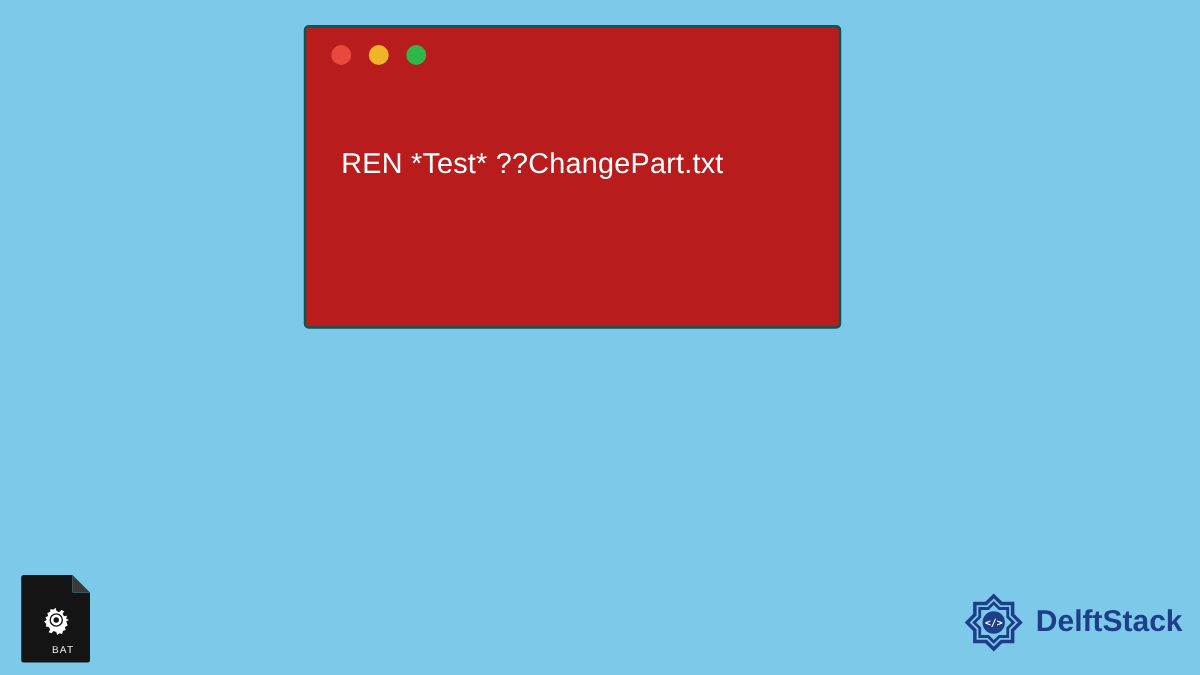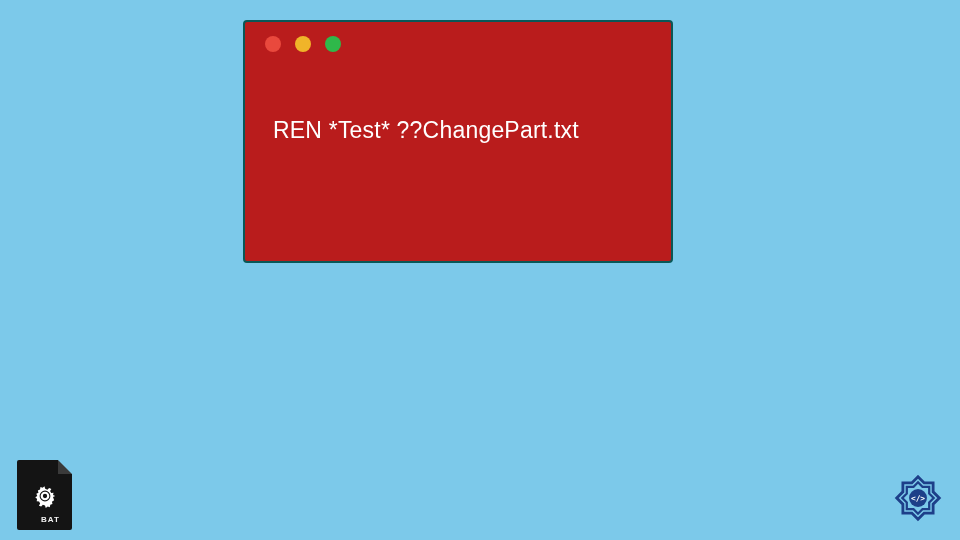--- a/index.html
+++ b/index.html
@@ -72,21 +72,21 @@
   }
   .gear {
     width: 26px;
     height: 26px;
     margin-bottom: 6px;
   }
   .bat-label {
     color: #f1f1f1;
     font-size: 8px;
     letter-spacing: 1px;
-    font-weight: bold;
+    font-weight: normal;
     padding-left: 12px;
   }
   .brand {
     position: absolute;
     right: 14px;
     bottom: 14px;
     display: flex;
     align-items: center;
     gap: 6px;
   }
@@ -122,13 +122,14 @@
 
 <div class="brand">
   <svg class="brand-logo" viewBox="0 0 100 100">
     <g transform="translate(50,50)">
       <polygon points="0,-38 11,-27 27,-27 27,-11 38,0 27,11 27,27 11,27 0,38 -11,27 -27,27 -27,11 -38,0 -27,-11 -27,-27 -11,-27" fill="none" stroke="#1d3f89" stroke-width="5"></polygon>
       <polygon points="0,-28 8,-20 20,-20 20,-8 28,0 20,8 20,20 8,20 0,28 -8,20 -20,20 -20,8 -28,0 -20,-8 -20,-20 -8,-20" fill="none" stroke="#1d3f89" stroke-width="4"></polygon>
       <circle r="16" fill="#1d3f89"></circle>
       <text x="0" y="5" text-anchor="middle" fill="#ffffff" font-size="14" font-family="monospace" font-weight="bold">&lt;/&gt;</text>
     </g>
   </svg>
+  <div class="brand-text">DelftStack</div>
 </div>
 
 </body></html>

